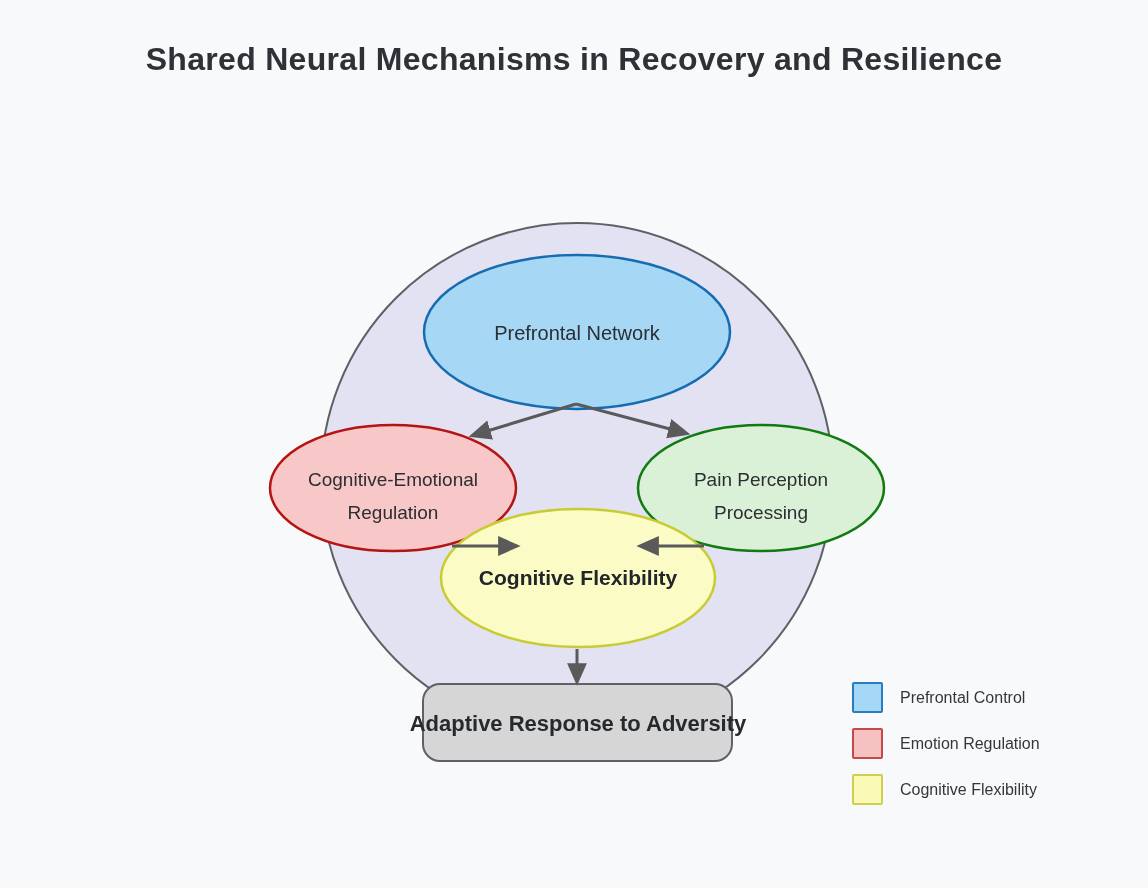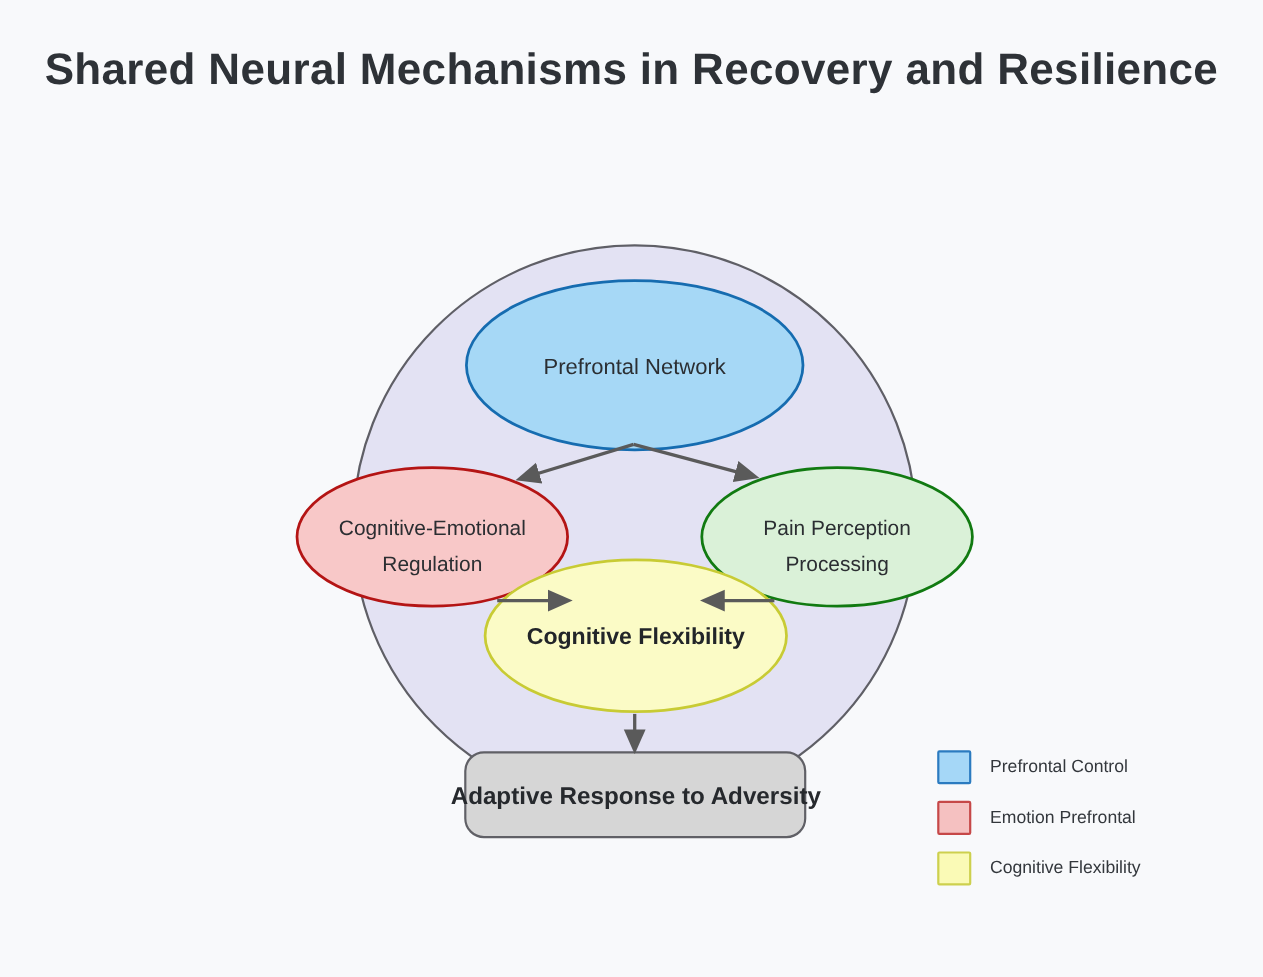--- a/index.html
+++ b/index.html
@@ -14,21 +14,21 @@
     background: #f8f9fb;
     font-family: "Liberation Sans", sans-serif;
   }
   .page-title {
     position: absolute;
     top: 41px;
     left: 0;
     width: 100%;
     margin: 0;
     text-align: center;
-    font-size: 40px;
+    font-size: 32px;
     font-weight: bold;
     color: #2e3237;
     letter-spacing: 0.3px;
   }
   .diagram-svg {
     position: absolute;
     left: 0;
     top: 0;
     width: 1148px;
     height: 888px;
@@ -124,19 +124,19 @@
   <line x1="577" y1="649" x2="577" y2="680" class="arrow-line" marker-end="url(#arrowhead)" stroke="#5a5a5a"></line>
 </svg>
 
 <div class="legend">
   <div class="legend-row">
     <div class="legend-swatch" style="background: rgb(165, 215, 247); border-color: rgb(43, 123, 192);"></div>
     <span class="legend-label">Prefrontal Control</span>
   </div>
   <div class="legend-row">
     <div class="legend-swatch" style="background: rgb(245, 193, 193); border-color: rgb(198, 72, 72);"></div>
-    <span class="legend-label">Emotion Prefrontal</span>
+    <span class="legend-label">Emotion Regulation</span>
   </div>
   <div class="legend-row">
     <div class="legend-swatch" style="background: rgb(250, 250, 182); border-color: rgb(205, 208, 78);"></div>
     <span class="legend-label">Cognitive Flexibility</span>
   </div>
 </div>
 
 </body></html>

